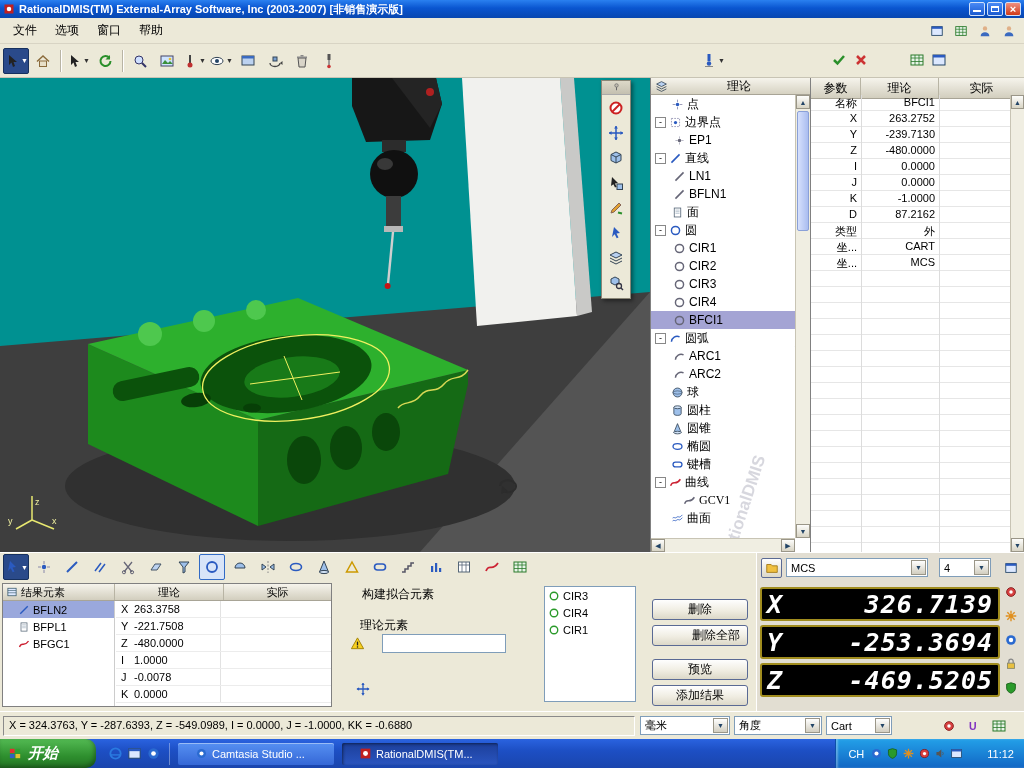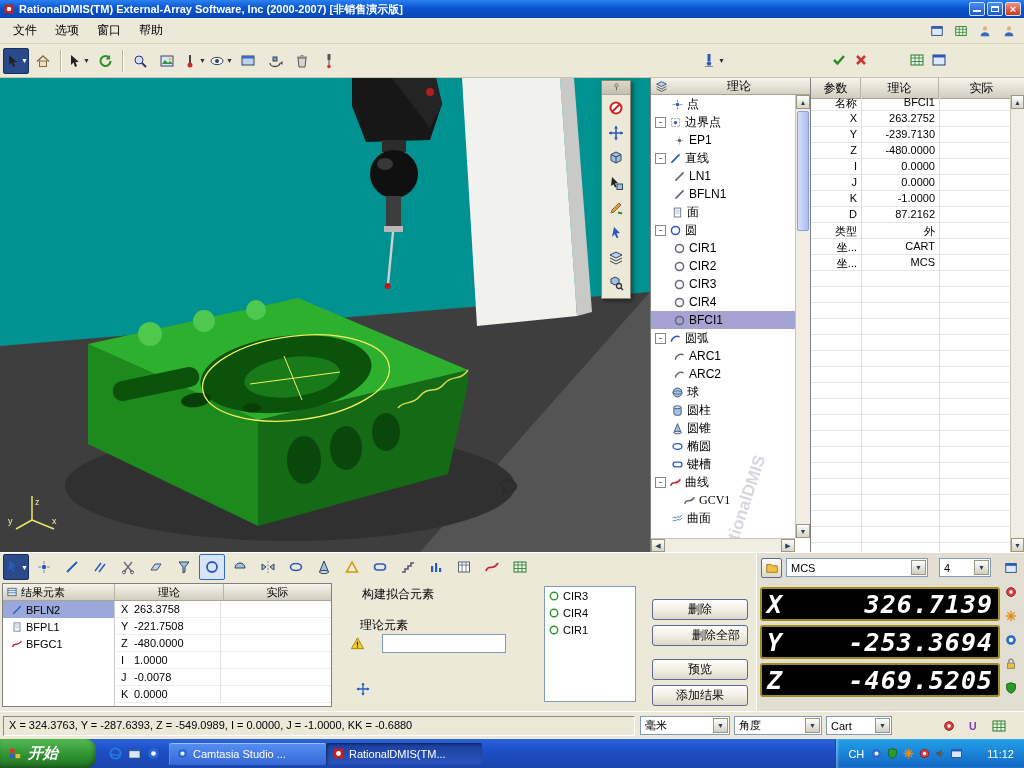--- a/index.html
+++ b/index.html
@@ -63,21 +63,21 @@
 .sb-v2{position:absolute;right:0;top:17px;bottom:0;width:14px;background:#f0eee2;border-left:1px solid #c8c4b4}
 
 #bottom-toolbar{position:absolute;left:0;top:552px;width:756px;height:29px;background:#ece9d8;border-top:1px solid #fff;display:flex;align-items:center;padding-left:3px;gap:2px}
 
 #results-panel{position:absolute;left:2px;top:583px;width:330px;height:124px;background:#fff;border:1px solid #808080}
 #results-header{height:17px;display:flex;background:linear-gradient(#f6f4ec,#d2cebe);border-bottom:1px solid #a8a496;font-size:11px}
 .rh1{width:112px;display:flex;align-items:center;gap:3px;padding-left:3px;border-right:1px solid #b8b4a4}
 .rh2{width:109px;text-align:center;line-height:16px;border-right:1px solid #b8b4a4}
 .rh3{flex:1;text-align:center;line-height:16px}
 #results-list{position:absolute;left:0;top:17px;width:112px;bottom:0;border-right:1px solid #ccc;overflow:hidden}
-.result-item{height:17px;display:flex;align-items:center;gap:3px;padding-left:8px;font-size:11px}
+.result-item{height:17px;display:flex;align-items:center;gap:3px;padding-left:15px;font-size:11px}
 .result-item.sel{background:#9aa8dc}
 #results-values{position:absolute;left:113px;top:17px;right:0;bottom:0}
 .rv-row{height:17px;display:flex;font-size:11px;border-bottom:1px solid #ececec;align-items:center}
 .rv-param{width:18px;padding-left:5px}
 .rv-theo{width:86px}
 .rv-actual{flex:1;border-left:1px solid #e2e2e2;height:100%}
 
 #construct-panel{position:absolute;left:336px;top:583px;width:206px;height:124px;font-size:12px}
 #construct-title{position:absolute;left:26px;top:3px}
 #construct-label{position:absolute;left:24px;top:34px}
@@ -107,41 +107,41 @@
 #statusbar{position:absolute;left:0;top:711px;width:100%;height:28px;background:#ece9d8;border-top:1px solid #fff;font-size:11px}
 #status-coords{position:absolute;left:3px;top:4px;width:632px;height:20px;border:1px solid;border-color:#8a8a8a #fff #fff #8a8a8a;padding:2px 5px;white-space:nowrap;overflow:hidden;background:#ece9d8}
 #units-combo{left:640px;top:4px;width:90px}
 #angle-combo{left:734px;top:4px;width:88px}
 #cart-combo{left:826px;top:4px;width:66px}
 .status-ic{position:absolute;top:3px;width:22px;height:22px;display:flex;align-items:center;justify-content:center}
 
 #taskbar{position:absolute;left:0;top:739px;width:100%;height:29px;background:linear-gradient(180deg,#2a63e0,#1d4fc4 40%,#1a45ad);display:flex;align-items:center;overflow:hidden}
 #start-btn{height:29px;min-width:96px;background:linear-gradient(#53ba53,#2e8f2e 60%,#237423);border-radius:0 10px 10px 0;color:#fff;font-weight:bold;font-style:italic;font-size:15px;display:flex;align-items:center;gap:5px;padding:0 16px 0 8px;box-shadow:inset -2px -2px 4px rgba(0,0,0,.3);flex:none}
 #quick-launch{display:flex;align-items:center;gap:4px;padding:0 8px;border-right:1px solid rgba(255,255,255,.35);height:22px;margin-left:4px}
-.task-btn{height:22px;width:156px;margin-left:0;border-radius:2px;background:linear-gradient(#5690f2,#3567d6);box-shadow:inset 0 1px 0 rgba(255,255,255,.4);color:#fff;font-size:11px;display:flex;align-items:center;gap:4px;padding:0 6px;overflow:hidden;white-space:nowrap;flex:none}
+.task-btn{height:22px;width:156px;margin-left:8px;border-radius:2px;background:linear-gradient(#5690f2,#3567d6);box-shadow:inset 0 1px 0 rgba(255,255,255,.4);color:#fff;font-size:11px;display:flex;align-items:center;gap:4px;padding:0 17px;overflow:hidden;white-space:nowrap;flex:none}
 .task-btn.active{background:linear-gradient(#1c3f9a,#2a55c0);box-shadow:inset 1px 1px 3px rgba(0,0,0,.5)}
 #tray{margin-left:auto;height:29px;background:linear-gradient(#23a0e8,#1166c4);display:flex;align-items:center;gap:4px;padding:0 10px 0 12px;border-left:1px solid #0c4fa8;box-shadow:inset 2px 0 2px rgba(255,255,255,.3)}
 #tray .lang{color:#fff;font-size:11px;margin-right:2px}
 #tray .clock{color:#fff;font-size:11px;margin-left:20px}
 </style>
 </head>
 <body>
 
 <div id="root">
 
   <div id="titlebar">
     <span id="app-icon" class="ic">
         <span class="ic">
           <svg viewBox="0 0 16 16" width="12" height="12">
             <rect x="2" y="2" width="12" height="12" fill="#c02020"></rect>
             <circle cx="8" cy="8" r="3" fill="#fff"></circle>
           </svg>
         </span>
       </span>
-    <span class="t">RationalDMIS(TM) External-Array Software, Inc (2000-2007) [非销售演示版]</span>
+    <span class="t">RationalDMIS(TM) External-Array Software, Inc (2003-2007) [非销售演示版]</span>
     <span class="win-btns">
       <span class="win-btn min"></span>
       <span class="win-btn max"></span>
       <span class="win-btn close"></span>
     </span>
   </div>
 
   <div id="menubar">
       <span class="menu-item">文件</span>
       <span class="menu-item">选项</span>

